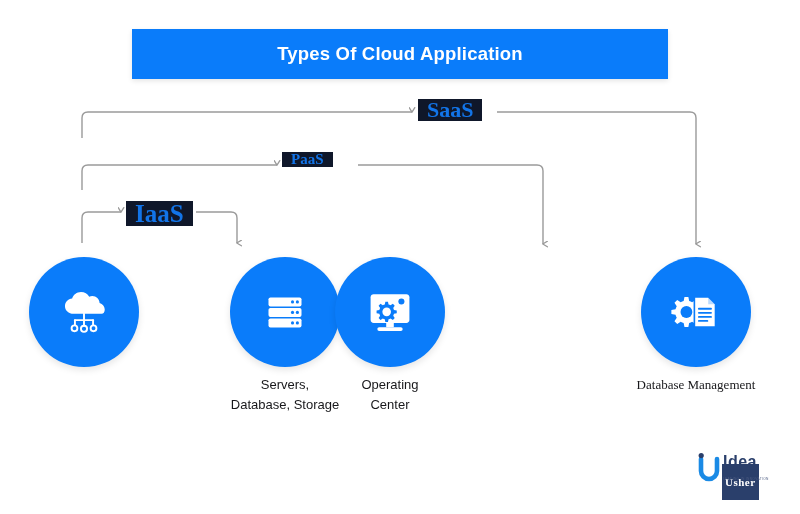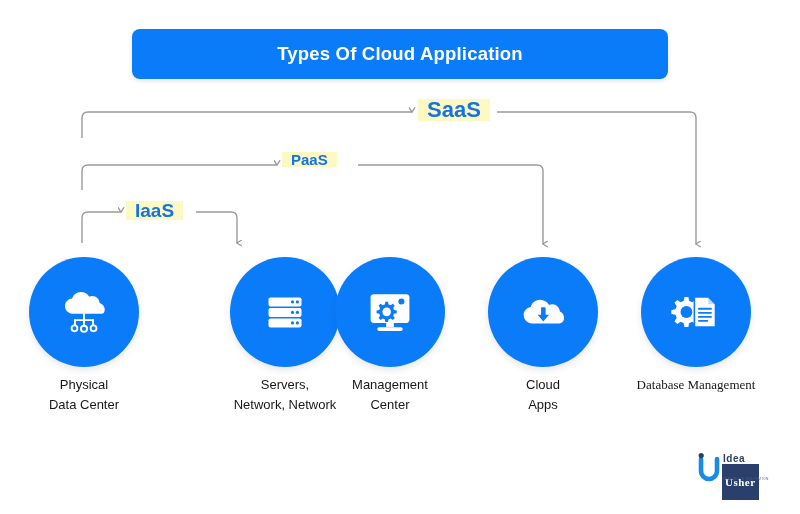--- a/index.html
+++ b/index.html
@@ -21,21 +21,21 @@
   }
 
   
   .title-banner {
     position: absolute;
     left: 132px;
     top: 29px;
     width: 536px;
     height: 50px;
     background: #0a7cfa;
-    border-radius: 8px;
+    border-radius: 0;
     display: flex;
     align-items: center;
     justify-content: center;
     box-shadow: 0 2px 5px rgba(0,0,0,0.10);
   }
   .title-banner .title-text {
     color: #ffffff;
     font-size: 18.5px;
     font-weight: bold;
     letter-spacing: 0.2px;
@@ -49,39 +49,40 @@
     width: 800px;
     height: 514px;
     pointer-events: none;
   }
 
   
   .tier-label {
     position: absolute;
     color: #1274e8;
     font-weight: bold;
-    background: #fef9c3;
+    background: #0f172a;
     padding: 0 9px;
     line-height: 1;
     white-space: nowrap;
+    font-family: Liberation Serif, serif;
   }
   .tier-saas {
     left: 418px;
     top: 99px;
     font-size: 22px;
   }
   .tier-paas {
     left: 282px;
     top: 152px;
     font-size: 15px;
   }
   .tier-iaas {
     left: 126px;
     top: 201px;
-    font-size: 19px;
+    font-size: 25px;
   }
 
   
   .node {
     position: absolute;
     top: 257px;
     width: 110px;
     height: 110px;
   }
   .node-circle {
@@ -120,21 +121,21 @@
     position: absolute;
     left: 697px;
     top: 452px;
     width: 78px;
     height: 34px;
   }
   .logo-text-idea {
     position: absolute;
     left: 26px;
     top: 1px;
-    font-size: 10px;
+    font-size: 16px;
     font-weight: bold;
     color: #2a3f6b;
     letter-spacing: 0.5px;
   }
   .logo-text-usher {
     position: absolute;
     left: 25px;
     top: 12px;
     background: #2a3f6b;
     color: #ffffff;
@@ -197,81 +198,62 @@
         <g stroke="#ffffff" stroke-width="2.1" fill="none" stroke-linecap="round">
           <line x1="32" y1="34" x2="32" y2="47"></line>
           <line x1="22" y1="41" x2="42" y2="41"></line>
           <line x1="22" y1="41" x2="22" y2="46"></line>
           <line x1="42" y1="41" x2="42" y2="46"></line>
         </g>
         <circle cx="32" cy="50.5" r="3.4" fill="none" stroke="#ffffff" stroke-width="2.1"></circle>
         <circle cx="21.5" cy="50" r="3.2" fill="none" stroke="#ffffff" stroke-width="2.1"></circle>
         <circle cx="42.5" cy="50" r="3.2" fill="none" stroke="#ffffff" stroke-width="2.1"></circle>
       </svg>
-    </div>
-    <div class="node-caption">
-      <span class="cap-line">Physical</span>
-      <span class="cap-line">Data Center</span>
     </div>
   </div>
 
   <div class="node node-2">
     <div class="node-circle">
       <svg width="48" height="48" viewBox="0 0 64 64">
         <rect x="10" y="12.5" width="44" height="12" rx="2.6" fill="#ffffff"></rect>
         <rect x="10" y="26.5" width="44" height="12" rx="2.6" fill="#ffffff"></rect>
         <rect x="10" y="40.5" width="44" height="12" rx="2.6" fill="#ffffff"></rect>
         <circle cx="42" cy="18.5" r="2.1" fill="#0a7cfa"></circle>
         <circle cx="48.5" cy="18.5" r="2.1" fill="#0a7cfa"></circle>
         <circle cx="42" cy="32.5" r="2.1" fill="#0a7cfa"></circle>
         <circle cx="48.5" cy="32.5" r="2.1" fill="#0a7cfa"></circle>
         <circle cx="42" cy="46.5" r="2.1" fill="#0a7cfa"></circle>
         <circle cx="48.5" cy="46.5" r="2.1" fill="#0a7cfa"></circle>
       </svg>
     </div>
     <div class="node-caption">
       <span class="cap-line">Servers,</span>
-      <span class="cap-line">Network, Network</span>
+      <span class="cap-line">Database, Storage</span>
     </div>
   </div>
 
   <div class="node node-3">
     <div class="node-circle">
       <svg width="54" height="54" viewBox="0 0 64 64">
         <path d="M9 14.5 C9 12.6 10.6 11 12.5 11 L51.5 11 C53.4 11 55 12.6 55 14.5 L55 41.5 C55 43.4 53.4 45 51.5 45 L12.5 45 C10.6 45 9 43.4 9 41.5 Z" fill="#ffffff"></path>
         <rect x="27.5" y="45" width="9" height="5" fill="#ffffff"></rect>
         <rect x="17" y="50" width="30" height="4.4" rx="2.2" fill="#ffffff"></rect>
         <g fill="#0a7cfa">
           <path d="M26.5 19.8 L29.6 19.8 L30.3 23.1 C31.1 23.3 31.9 23.6 32.6 24.1 L35.4 22.3 L37.6 24.5 L35.8 27.3 C36.2 28 36.5 28.8 36.7 29.6 L40 30.3 L40 33.4 L36.7 34.1 C36.5 34.9 36.2 35.7 35.8 36.4 L37.6 39.2 L35.4 41.4 L32.6 39.6 C31.9 40.1 31.1 40.4 30.3 40.6 L29.6 43.9 L26.5 43.9 L25.8 40.6 C25 40.4 24.2 40.1 23.5 39.6 L20.7 41.4 L18.5 39.2 L20.3 36.4 C19.9 35.7 19.6 34.9 19.4 34.1 L16.1 33.4 L16.1 30.3 L19.4 29.6 C19.6 28.8 19.9 28 20.3 27.3 L18.5 24.5 L20.7 22.3 L23.5 24.1 C24.2 23.6 25 23.3 25.8 23.1 Z"></path>
         </g>
         <circle cx="28.05" cy="31.85" r="5.1" fill="#ffffff"></circle>
         <circle cx="45.5" cy="19.5" r="3.6" fill="#0a7cfa"></circle>
       </svg>
     </div>
     <div class="node-caption">
-      <span class="cap-line">Management</span>
+      <span class="cap-line">Operating</span>
       <span class="cap-line">Center</span>
     </div>
   </div>
 
-  <div class="node node-4">
-    <div class="node-circle">
-      <svg width="52" height="52" viewBox="0 0 64 64">
-        <path d="M19 46 C13 46 8.2 41.4 8.2 35.7 C8.2 30.6 12 26.4 16.9 25.7 C18.2 20.6 22.9 16.8 28.5 16.8 C33.2 16.8 37.3 19.4 39.4 23.3 C40.6 22.7 42 22.4 43.4 22.4 C48.4 22.4 52.5 26.4 52.8 31.4 C55.9 32.8 58 35.9 58 39.4 C58 43 55.4 46 52 46 Z" fill="#ffffff"></path>
-        <g fill="#0a7cfa">
-          <rect x="29.6" y="26" width="5.6" height="11" rx="1"></rect>
-          <path d="M25.4 35.4 L39.4 35.4 L32.4 43.8 Z"></path>
-        </g>
-      </svg>
-    </div>
-    <div class="node-caption">
-      <span class="cap-line">Cloud</span>
-      <span class="cap-line">Apps</span>
-    </div>
-  </div>
 
   <div class="node node-5">
     <div class="node-circle">
       <svg width="52" height="52" viewBox="0 0 64 64">
         <g fill="#ffffff">
           <path d="M17.8 13.5 L22.6 13.5 L23.6 18.6 C24.9 18.9 26.1 19.4 27.2 20.1 L31.5 17.3 L34.9 20.7 L32.1 25 C32.8 26.1 33.3 27.3 33.6 28.6 L38.7 29.6 L38.7 34.4 L33.6 35.4 C33.3 36.7 32.8 37.9 32.1 39 L34.9 43.3 L31.5 46.7 L27.2 43.9 C26.1 44.6 24.9 45.1 23.6 45.4 L22.6 50.5 L17.8 50.5 L16.8 45.4 C15.5 45.1 14.3 44.6 13.2 43.9 L8.9 46.7 L5.5 43.3 L8.3 39 C7.6 37.9 7.1 36.7 6.8 35.4 L1.7 34.4 L1.7 29.6 L6.8 28.6 C7.1 27.3 7.6 26.1 8.3 25 L5.5 20.7 L8.9 17.3 L13.2 20.1 C14.3 19.4 15.5 18.9 16.8 18.6 Z"></path>
         </g>
         <circle cx="20.2" cy="32" r="7.3" fill="#0a7cfa"></circle>
         <path d="M29 12.5 L47.5 12.5 L56.5 21.5 L56.5 51.5 L29 51.5 Z" fill="#0a7cfa"></path>
         <path d="M31 14.5 L47 14.5 L55 22.5 L55 49.5 L31 49.5 Z" fill="#ffffff"></path>

